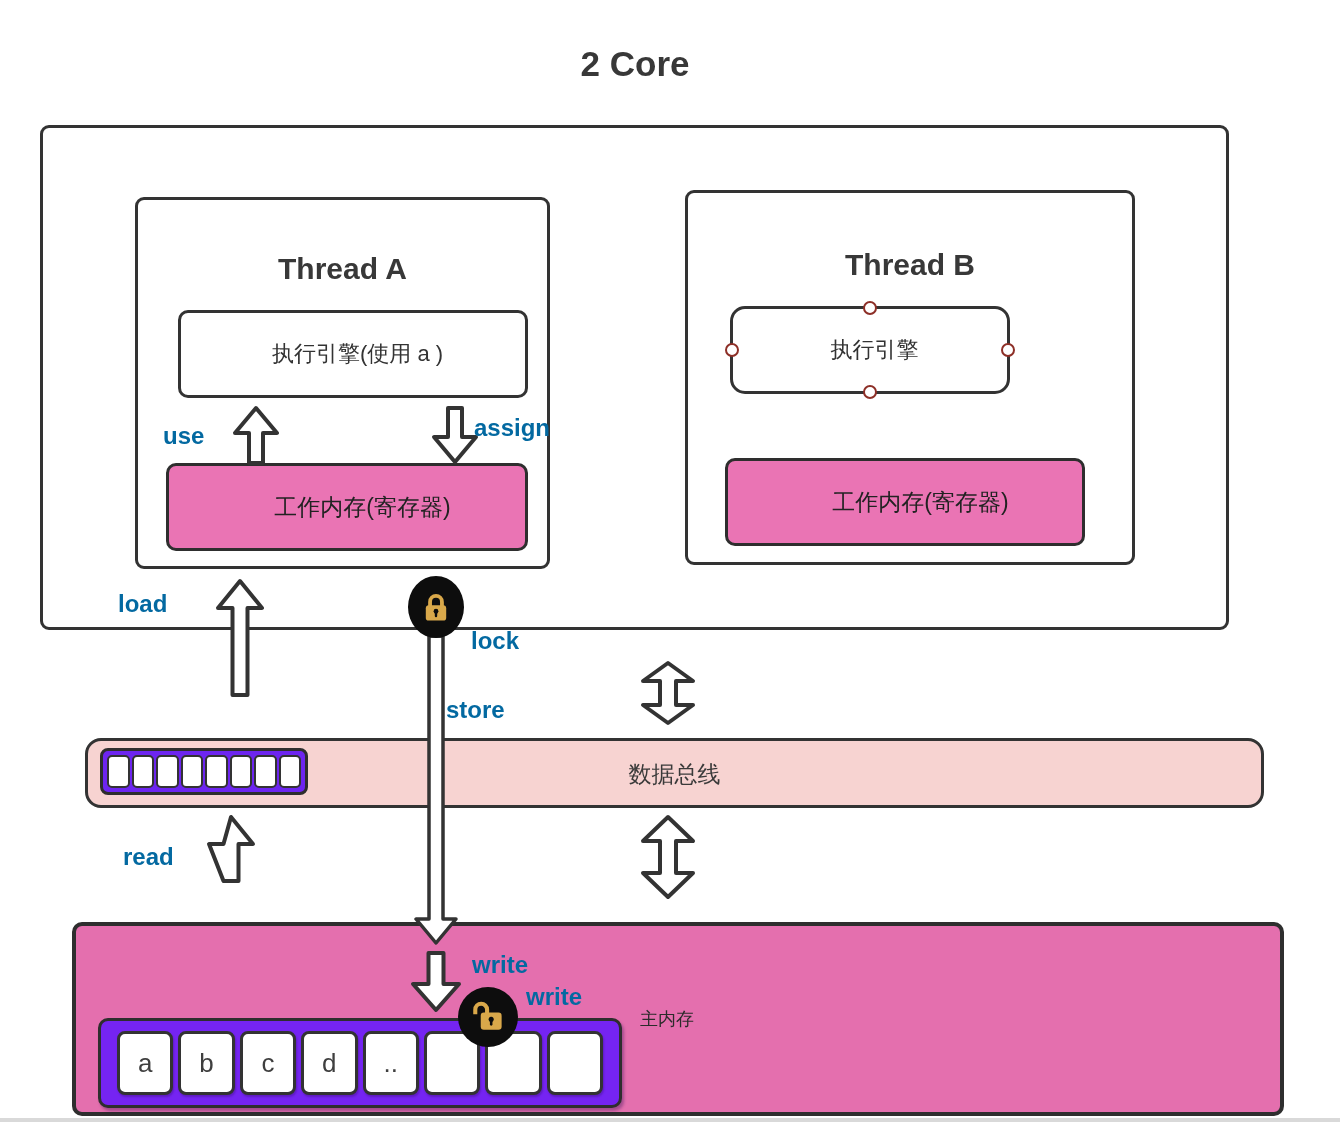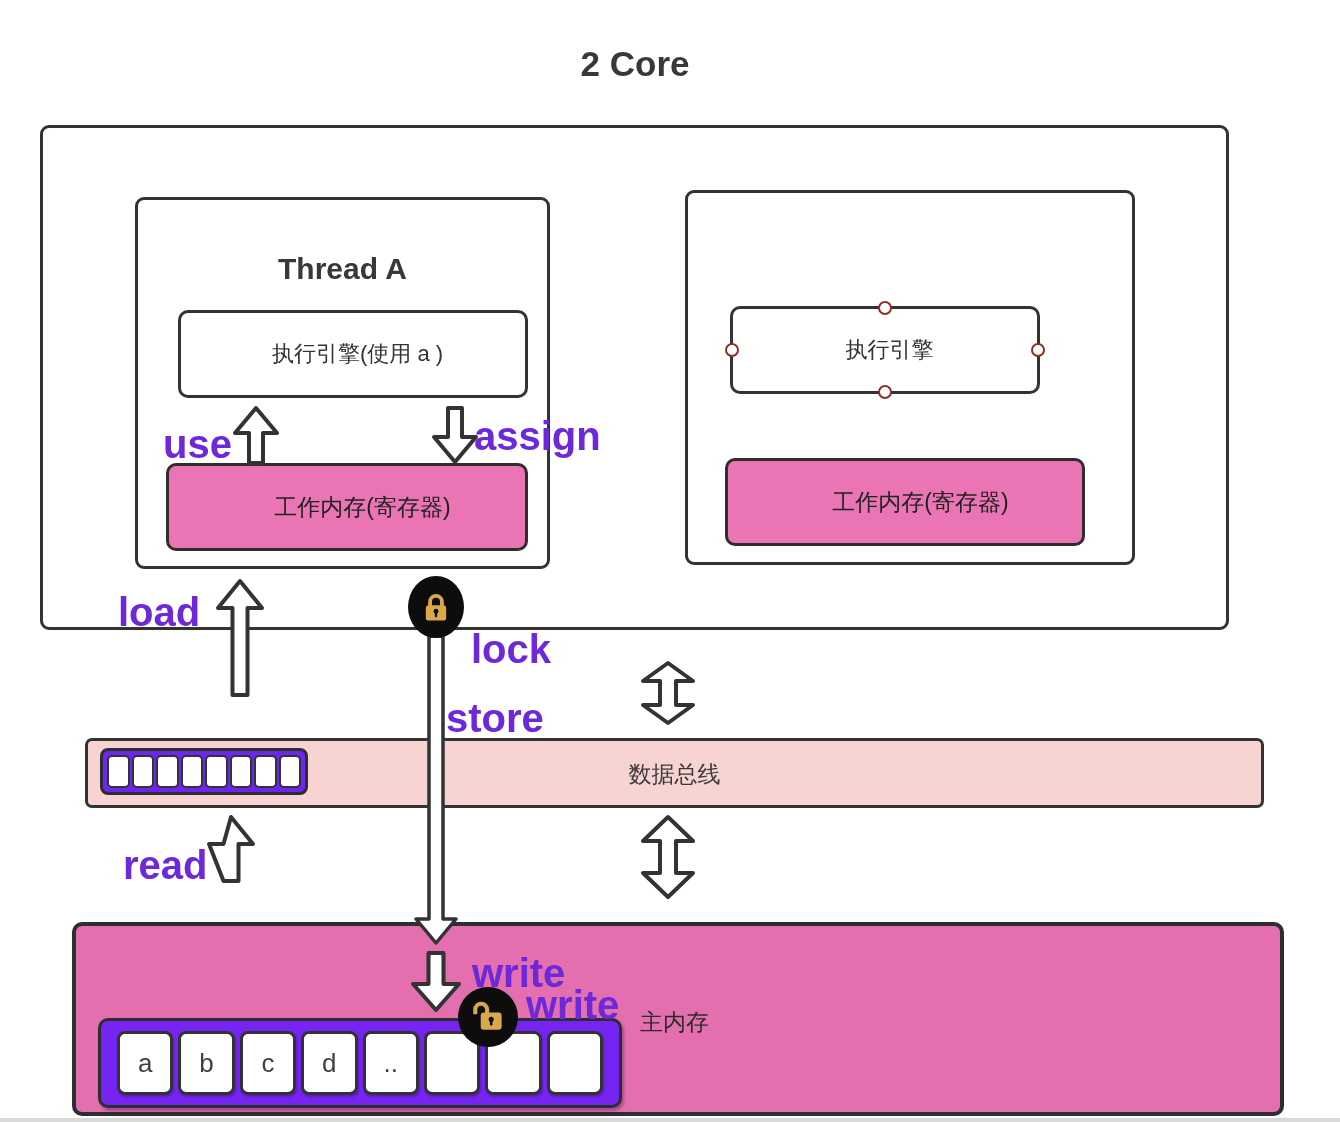--- a/index.html
+++ b/index.html
@@ -12,26 +12,26 @@
          border:3px solid #333; border-radius:9px; }
   .outer { border-width:3.5px; }
   .pinkbox { background:#ea74b4; border:3.5px solid #2e2e2e; border-radius:10px;
              display:flex; align-items:center; justify-content:center;
              font-size:23px; color:#222;padding-left:31px; }
   .engine { border:3px solid #333; border-radius:10px;
             display:flex; align-items:center; justify-content:center;
             font-size:22px; color:#333; background:#fff;padding-left:9px; }
   .thread-title { position:absolute; left:0; right:0; text-align:center;
                   font-size:30px; font-weight:700; color:#383838; }
-  .biglabel { position:absolute; font-size:40px; font-weight:700; color:#6d28d9;
+  .biglabel { position:absolute; font-size:24px; font-weight:700; color:#0369a1;
               line-height:1; white-space:nowrap; }
   .handle { position:absolute; width:14px; height:14px; border-radius:50%;
             background:#fff; border:2.5px solid #8d2f27; box-sizing:border-box; }
   .bus { position:absolute; background:#f7d3d1; border:3.5px solid #333;
-         border-radius:7px; box-sizing:border-box; }
+         border-radius:16px; box-sizing:border-box; }
   .bus-label { position:absolute; left:0; right:0; top:18px; text-align:center;
                font-size:23px; color:#3a3a3a; }
   .bus-cells { position:absolute; left:12px; top:7px; width:208px; height:47px;
                background:#6d25f0; border:3px solid #2e2e2e; border-radius:8px;
                display:flex; gap:2px; padding:4px; box-sizing:border-box; }
   .bus-cell { flex:1; background:#fff; border:2.5px solid #333; border-radius:5px; }
   .mainmem { position:absolute; background:#e46fae; border:4px solid #2e2e2e;
              border-radius:10px; box-sizing:border-box; }
   .mm-cells { position:absolute; left:22px; top:92px; width:524px; height:90px;
               background:#7524f2; border:3.5px solid #2e2e2e; border-radius:10px;
@@ -39,21 +39,21 @@
               box-shadow:2px 3px 3px rgba(40,10,80,0.35); }
   .mm-cell { flex:1; background:#fff; border:3px solid #333; border-radius:8px;
              display:flex; align-items:center; justify-content:center;
              font-size:26px; color:#3f3f3f; box-shadow:1px 2px 2px rgba(40,10,80,0.3); }
   .lockdot { position:absolute; background:#0d0d0d; border-radius:50%;
              display:flex; align-items:center; justify-content:center; }
   .overlay { position:absolute; left:0; top:0; pointer-events:none; }
   .arrow { fill:#ffffff; stroke:#333; stroke-width:4; stroke-linejoin:round; }
   .title { position:absolute; left:485px; top:44px; width:300px; text-align:center;
            font-size:35px; font-weight:700; color:#383838; }
-  .cnlabel { position:absolute; font-size:23px; color:#2b2b2b; white-space:nowrap; }
+  .cnlabel { position:absolute; font-size:18px; color:#2b2b2b; white-space:nowrap; }
   .bottomstrip { position:absolute; left:0; bottom:0; width:100%; height:4px; background:#d9d9d9; }
 </style>
 </head>
 <body>
 
 <div class="canvas">
 
   <div class="title">2 Core</div>
 
   <div class="box outer" style="left:40px; top:125px; width:1189px; height:505px;"></div>
@@ -62,21 +62,22 @@
     <div class="thread-title" style="top:52px;">Thread A</div>
     <div class="engine abs" style="left:40px; top:110px; width:350px; height:88px;">
       <span>执行引擎(使用 a )</span>
     </div>
     <div class="pinkbox abs" style="left:28px; top:263px; width:362px; height:88px;">
       <span>工作内存(寄存器)</span>
     </div>
   </div>
 
   <div class="box" style="left:685px; top:190px; width:450px; height:375px;">
-    <div class="engine abs" style="left:42px; top:113px; width:310px; height:88px; border-width:3.5px;">
+    <div class="thread-title" style="top:55px;">Thread B</div>
+    <div class="engine abs" style="left:42px; top:113px; width:280px; height:88px; border-width:3.5px;border-radius:15px;">
       <span>执行引擎</span>
       <div class="handle" style="left:50%; top:-8px; margin-left:-7px;"></div>
       <div class="handle" style="left:50%; bottom:-8px; margin-left:-7px;"></div>
       <div class="handle" style="left:-8px; top:50%; margin-top:-7px;"></div>
       <div class="handle" style="right:-8px; top:50%; margin-top:-7px;"></div>
     </div>
     <div class="pinkbox abs" style="left:37px; top:265px; width:360px; height:88px;">
       <span>工作内存(寄存器)</span>
     </div>
   </div>

